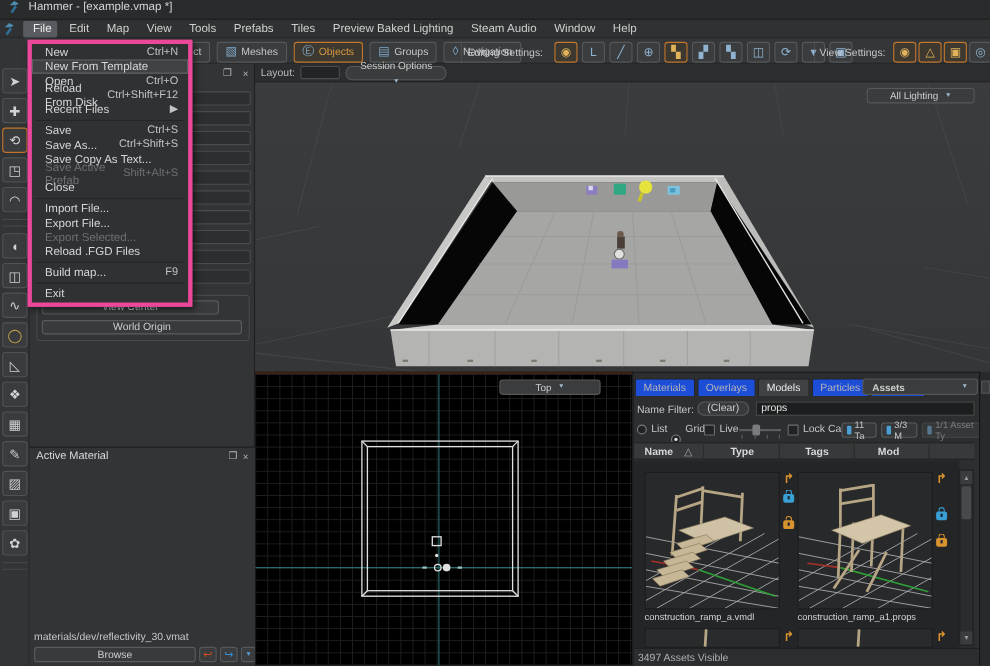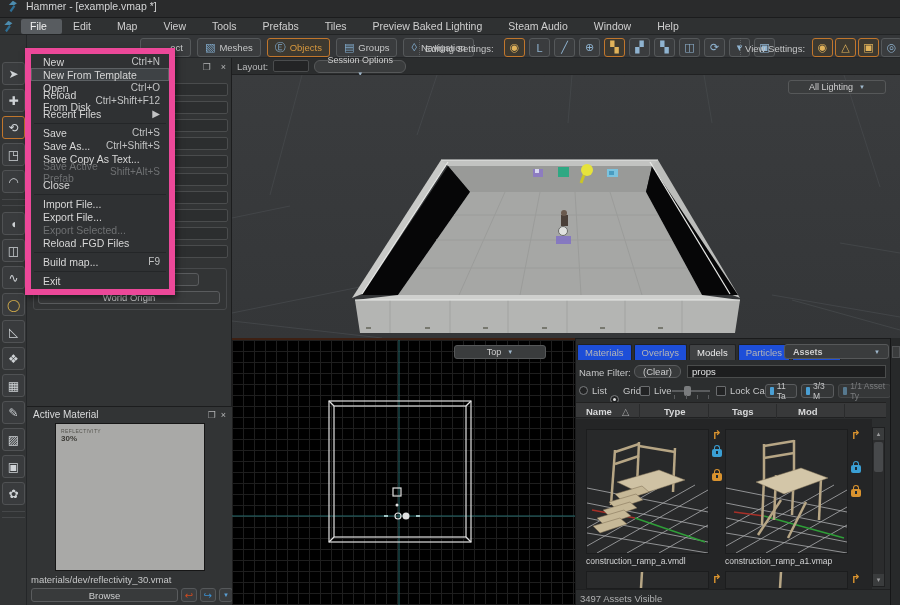--- a/index.html
+++ b/index.html
@@ -12,21 +12,21 @@
   
   .titlebar { left:0; top:0; width:900px; height:18px; background:#2a2b2c; border-bottom:1px solid #1b1c1d;
     display:flex; align-items:flex-start; gap:5px; padding-left:8px; }
   .titlebar .ttl { font-size:10.5px; color:#d4d5d6; }
   .hammer-ico { width:13px; height:13px; }
 
   
   .menubar { left:0; top:18px; width:900px; height:17px; background:#2f3132; border-bottom:1px solid #222425;
     display:flex; align-items:center; gap:2px; padding-left:3px; }
   .menubar .mico { width:14px; height:13px; margin-right:2px; }
-  .menu-item-top { padding:1px 15px 2px 9px; font-size:10.5px; color:#cfcfcf; border-radius:2px; }
+  .menu-item-top { padding:1px 5px 2px 9px; font-size:10.5px; color:#cfcfcf; border-radius:2px; }
   .menu-item-top.active { background:#585c60; color:#f0f0f0; }
 
   
   .toolbar { left:0; top:35px; width:900px; height:23px; background:#343638; border-bottom:1px solid #242628; }
   .frag-se { left:1px; top:38px; width:23px; height:16px; border:1px dashed #6a6c6e; color:#c8c8c8;
     font-size:9.5px; padding:2px 0 0 3px; overflow:hidden; }
   .tb-btn { height:19px; background:#3a3c3e; border:1px solid #55585a; border-radius:3px;
     display:inline-flex; align-items:center; gap:4px; padding:0 7px; font-size:9.5px; color:#c6c7c8; }
   .tb-btn .bico { color:#7fa8c9; font-size:11px; line-height:1; }
   .tb-btn.active { border-color:#c1762c; background:#3d3930; color:#d8993e; }
@@ -122,22 +122,22 @@
   .lock::after { content:""; position:absolute; left:4px; top:2px; width:2px; height:3px; background:#1b2a36; }
   .sb { left:296px; top:88px; width:13px; height:160px; background:#2b2c2d; border:1px solid #1f2021; }
   .sb-btn { left:0; width:11px; height:12px; background:#3a3c3d; color:#9a9b9c; font-size:7px;
     display:flex; align-items:center; justify-content:center; }
   .sb-thumb { left:1px; top:14px; width:9px; height:30px; background:#47494b; border-radius:2px; }
   .a-footer { left:0; top:250px; width:315px; height:17px; background:#2b2d2e; border-top:1px solid #1f2021;
     display:flex; align-items:center; padding-left:4px; font-size:9.5px; color:#b0b1b2; }
   .right-strip { left:890px; top:338px; width:10px; height:267px; background:#27292a; border-left:1px solid #151617; }
 
   
-  .file-menu { left:25px; top:36px; width:150px; background:#2f3133; border:6px solid #ec4899;
-    box-shadow:2px 3px 6px rgba(0,0,0,.5); z-index:50; padding:1px 0 2px 0;margin-top:12px; }
+  .file-menu { left:25px; top:36px; width:150px; background:#2f3133; border:4px solid #ec4899;
+    box-shadow:2px 3px 6px rgba(0,0,0,.5); z-index:50; padding:1px 0 2px 0; }
   .fm-item { height:13px; display:flex; align-items:center; justify-content:space-between;
     padding:0 9px 0 12px; font-size:10.5px; color:#d6d6d6; }
   .fm-item .sc { color:#c2c3c4; font-size:10px; }
   .fm-item.highlighted { background:#3e4245; box-shadow:inset 0 0 0 1px #5d6164; }
   .fm-item.disabled, .fm-item.disabled .sc { color:#6e7072; }
   .fm-item.sep { height:6px; padding:0 3px; }
   .fm-item.sep::before { content:""; flex:1; height:1px; background:#242628; }
 </style>
 </head>
 <body>
@@ -374,24 +374,20 @@
     <div class="abs group-box"></div>
     <div class="abs panel-btn" style="left:11px;top:215px;width:161px;">View Center</div>
     <div class="abs panel-btn" style="left:11px;top:233px;width:182px;">World Origin</div>
   </div>
 
   <div class="abs am-panel">
     <div class="abs am-head">
       <span class="am-title">Active Material</span>
       <span class="wicon">❐</span>
       <span class="wicon">×</span>
-    </div>
-    <div class="abs am-preview">
-      <span class="abs refl-label">REFLECTIVITY</span>
-      <span class="abs refl-value">30%</span>
     </div>
     <div class="abs am-path">materials/dev/reflectivity_30.vmat</div>
     <div class="abs panel-btn" style="left:4px;top:181px;width:147px;height:14px;">Browse</div>
     <div class="abs sm-btn" style="left:154px;top:181px;width:16px;color:#d04a1e;">
       <span>↩</span>
     </div>
     <div class="abs sm-btn" style="left:173px;top:181px;width:16px;color:#3a8fd0;">
       <span>↪</span>
     </div>
     <div class="abs sm-btn" style="left:192px;top:181px;width:14px;color:#5a9fd4;font-size:6px;">
@@ -647,21 +643,21 @@
               <path d="M38,28 L68,23"></path>
             <path d="M55,70 L32,105"></path>
               <path d="M80,72 L62,108"></path>
           </g>
           <polygon points="30,52 75,38 102,48 58,64" fill="#d3c6a8" stroke="#8a7a5e" stroke-width="0.5"></polygon>
         </svg>
       </div>
       <span class="abs elbow" style="left:275px;top:10px;">↱</span>
       <div class="abs lock blue" style="left:275px;top:30px;"></div>
       <div class="abs lock orange" style="left:275px;top:46px;"></div>
-      <span class="abs tile-label" style="left:149px;top:137px;">construction_ramp_a1.vmap</span>
+      <span class="abs tile-label" style="left:149px;top:137px;">construction_ramp_a1.props</span>
 
       <div class="abs" style="left:10px;top:152px;width:123px;height:18px;background:#2a2b2c;border:1px solid #1c1d1e;">
         <svg width="121" height="16">
             <path d="M55,0 L54,16" stroke="#b7a685" stroke-width="2.5"></path>
           </svg>
       </div>
       <span class="abs elbow" style="left:136px;top:154px;">↱</span>
       <div class="abs" style="left:149px;top:152px;width:123px;height:18px;background:#2a2b2c;border:1px solid #1c1d1e;">
         <svg width="121" height="16">
             <path d="M55,0 L54,16" stroke="#b7a685" stroke-width="2.5"></path>

